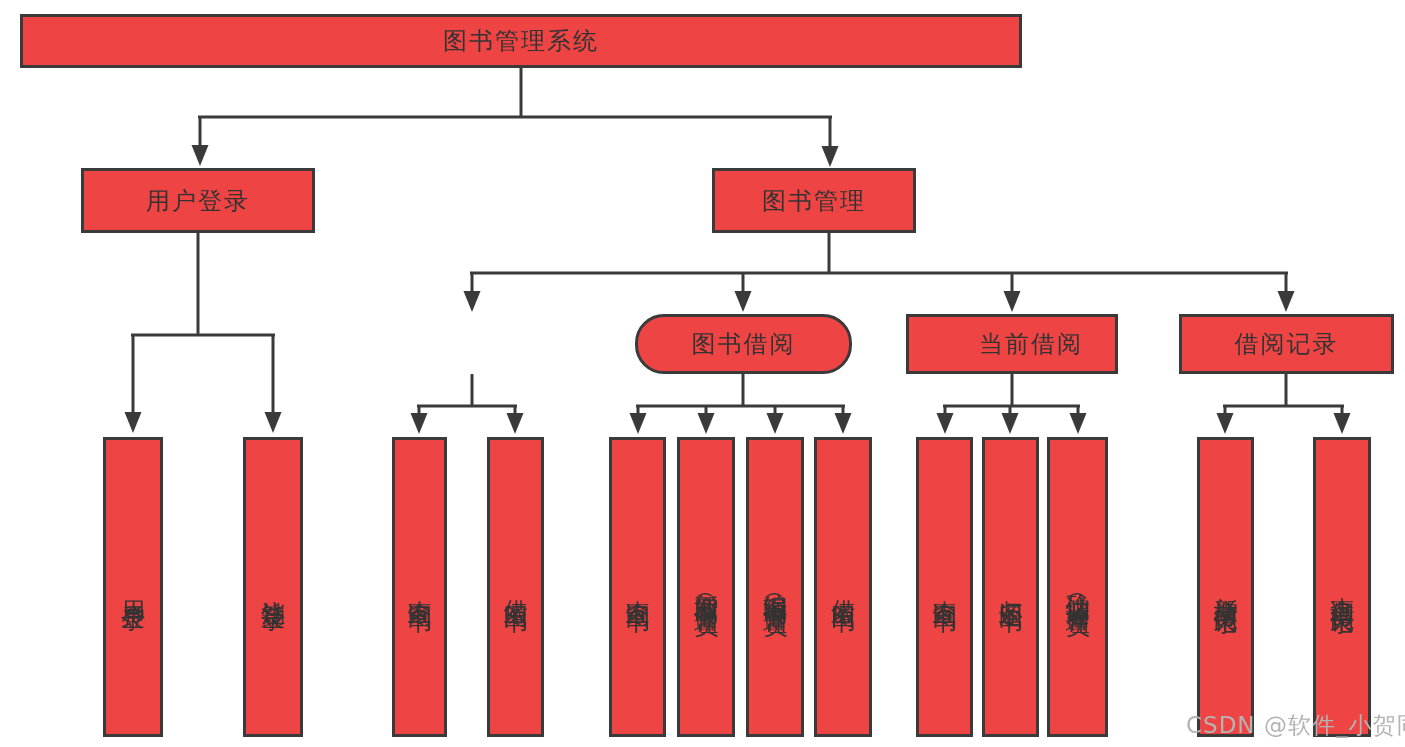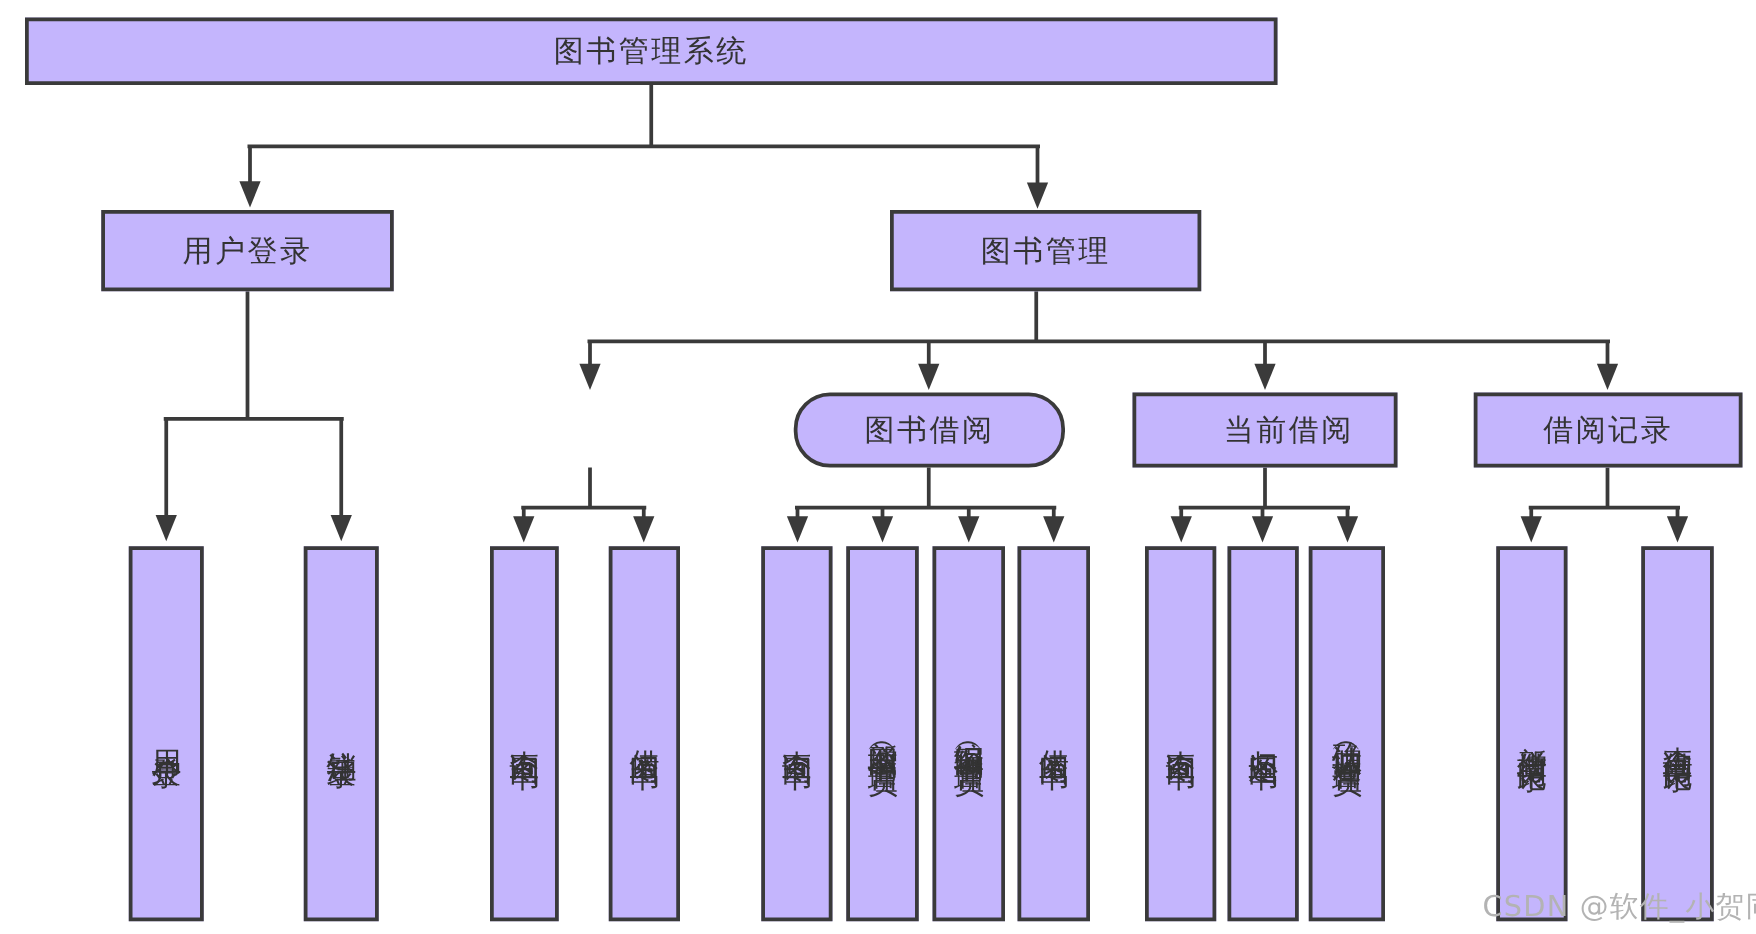--- a/index.html
+++ b/index.html
@@ -1,21 +1,21 @@
 <!DOCTYPE html>
 <html><head>
 <meta charset="utf-8">
 <style>
   html,body{margin:0;padding:0;background:#ffffff;}
   #canvas{
     position:relative;width:1405px;height:747px;background:#ffffff;
     font-family:"DejaVu Sans","Liberation Sans",sans-serif;overflow:hidden;
   }
   .node{
-    position:absolute;box-sizing:border-box;border:3px solid #3a3a3a;background:#c4b5fd;
+    position:absolute;box-sizing:border-box;border:3px solid #3a3a3a;background:#ef4444;
     display:flex;align-items:center;justify-content:center;color:#333333;z-index:2;
   }
   .hnode{font-size:24px;letter-spacing:2px;}
   .vnode{font-size:24px;}
   .vnode .vtext{writing-mode:vertical-rl;text-orientation:mixed;letter-spacing:3px;line-height:1.1;}
   #wires{position:absolute;left:0;top:0;z-index:1;pointer-events:none;}
   .watermark{
     position:absolute;left:1186px;top:710px;z-index:5;font-size:23px;
     color:#b3b3b3;letter-spacing:1px;white-space:nowrap;
   }
@@ -88,21 +88,21 @@
     </g>
   </svg>
 
   <div class="node hnode" style="left:20px;top:14px;width:1002px;height:54px;">
     <span>图书管理系统</span>
   </div>
 
   <div class="node hnode" style="left:81px;top:168px;width:234px;height:65px;">
     <span>用户登录</span>
   </div>
-  <div class="node hnode" style="left:712px;top:168px;width:249px;height:65px;">
+  <div class="node hnode" style="left:712px;top:168px;width:204px;height:65px;">
     <span>图书管理</span>
   </div>
 
   <div class="node hnode" style="left:635px;top:314px;width:217px;height:60px;border-radius:29px;">
     <span>图书借阅</span>
   </div>
   <div class="node hnode" style="left:906px;top:314px;width:212px;height:60px;padding-left:38px;">
     <span>当前借阅</span>
   </div>
   <div class="node hnode" style="left:1179px;top:314px;width:215px;height:60px;text-align:center;">

